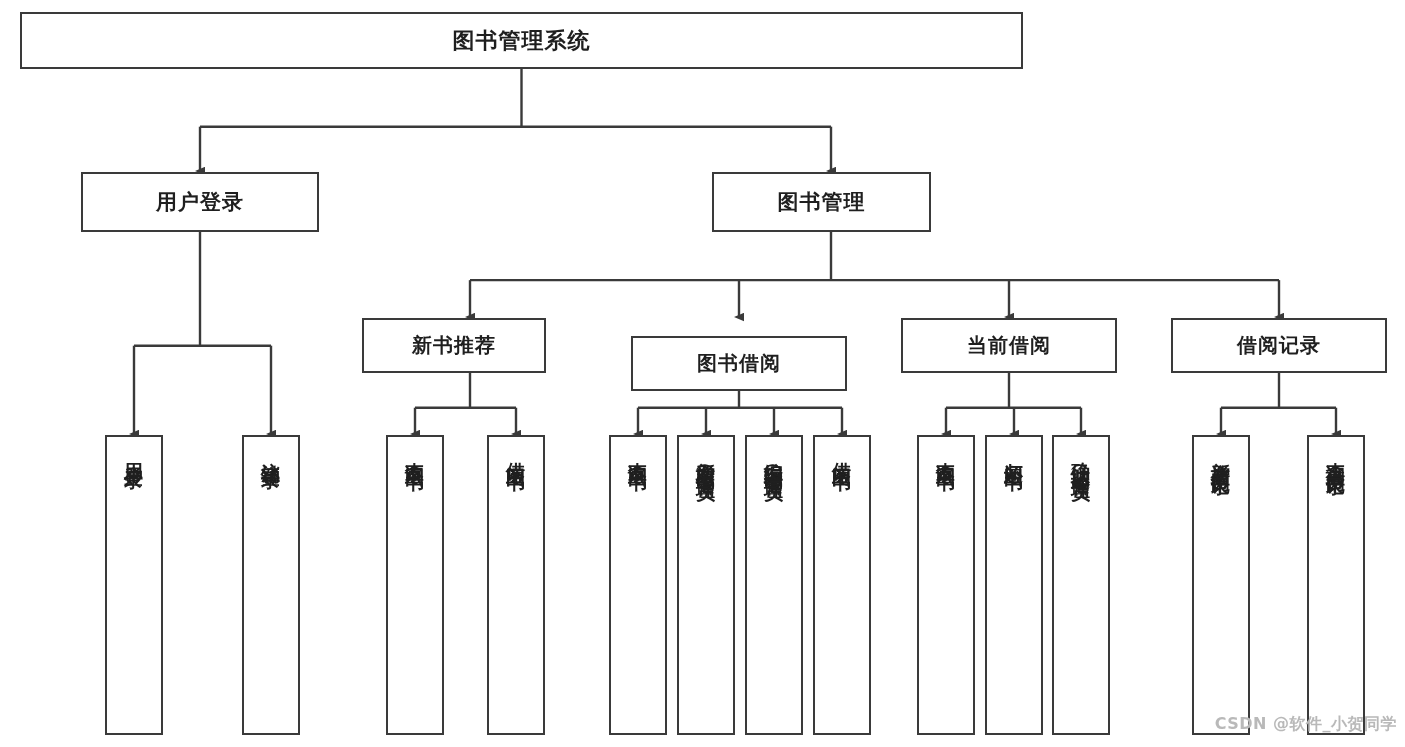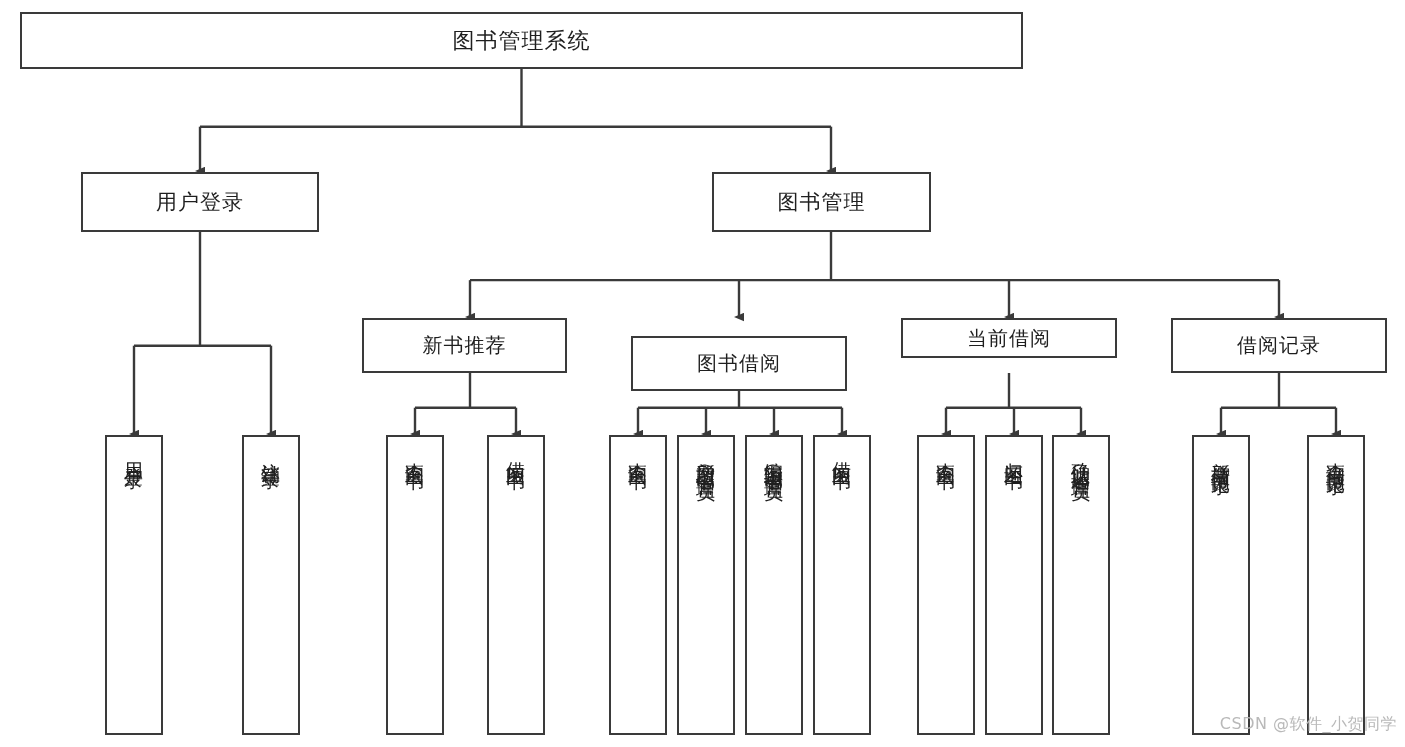--- a/index.html
+++ b/index.html
@@ -7,20 +7,21 @@
     padding: 0;
     background: #ffffff;
   }
   #stage {
     position: relative;
     width: 1405px;
     height: 747px;
     background: #ffffff;
     font-family: "DejaVu Sans", "Liberation Sans", sans-serif;
     overflow: hidden;
+    font-weight: bold;
   }
   #wires {
     position: absolute;
     left: 0;
     top: 0;
     width: 1405px;
     height: 747px;
     pointer-events: none;
   }
   .node {
@@ -115,27 +116,27 @@
   <div id="nodes">
       <div class="node level0" style="left: 20px; top: 12px; width: 1003px; height: 57px;">
         <span class="htext">图书管理系统</span>
       </div>
       <div class="node level1" style="left: 81px; top: 172px; width: 238px; height: 60px;">
         <span class="htext">用户登录</span>
       </div>
       <div class="node level1" style="left: 712px; top: 172px; width: 219px; height: 60px;">
         <span class="htext">图书管理</span>
       </div>
-      <div class="node level2" style="left: 362px; top: 318px; width: 205px; height: 55px;">
+      <div class="node level2" style="left: 362px; top: 318px; width: 184px; height: 55px;">
         <span class="htext">新书推荐</span>
       </div>
       <div class="node level2" style="left: 631px; top: 318px; width: 216px; height: 55px; margin-top: 18px;">
         <span class="htext">图书借阅</span>
       </div>
-      <div class="node level2" style="left: 901px; top: 318px; width: 216px; height: 40px;">
+      <div class="node level2" style="left: 901px; top: 318px; width: 216px; height: 55px;">
         <span class="htext">当前借阅</span>
       </div>
       <div class="node level2" style="left: 1171px; top: 318px; width: 216px; height: 55px; text-align: center;">
         <span class="htext">借阅记录</span>
       </div>
       <div class="node level3 leaf" style="left: 105px; top: 435px; width: 58px; height: 300px;">
         <span class="vtext">用户登录</span>
       </div>
       <div class="node level3 leaf" style="left: 242px; top: 435px; width: 58px; height: 300px;">
         <span class="vtext">注销登录</span>

